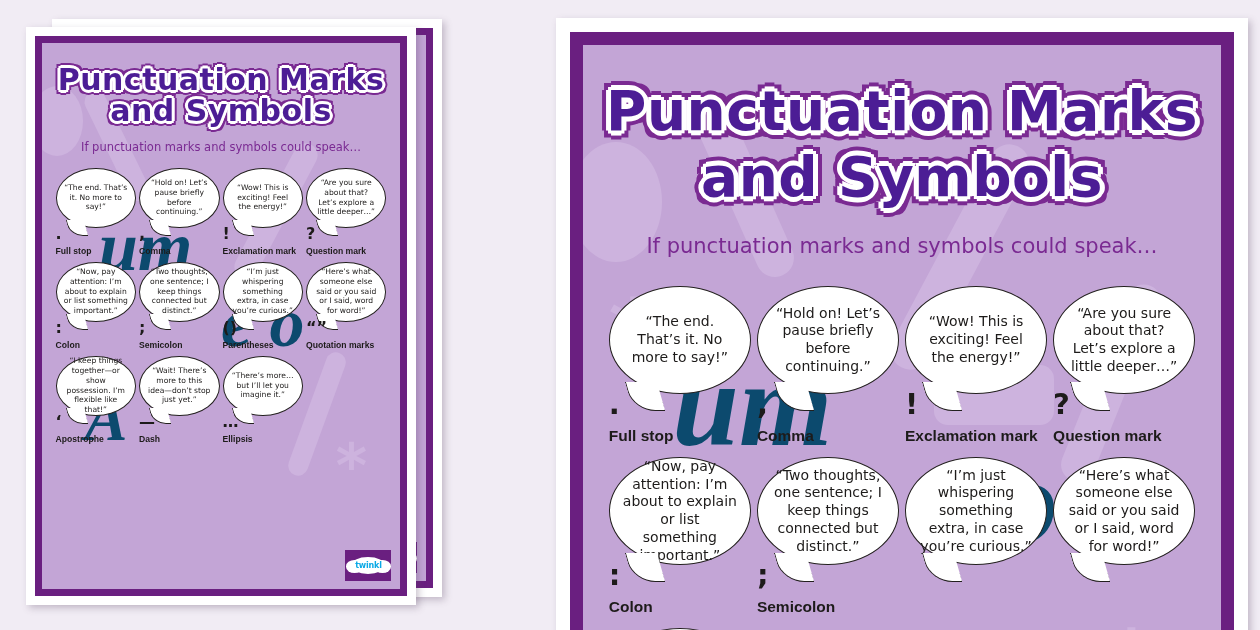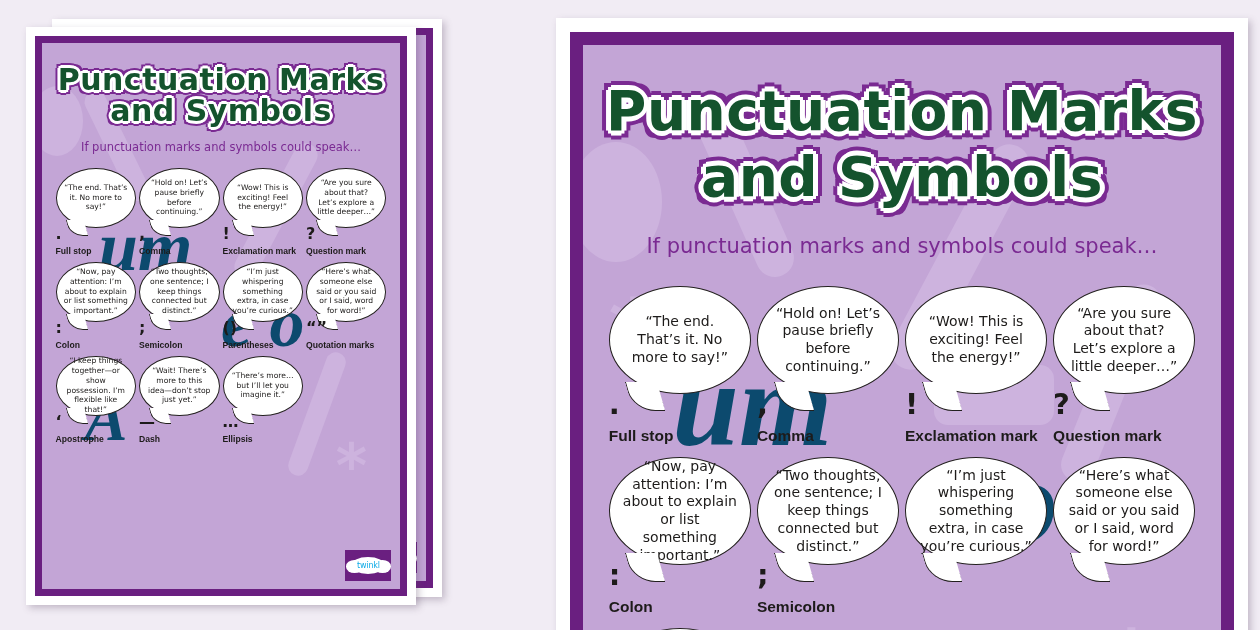--- a/index.html
+++ b/index.html
@@ -55,21 +55,21 @@
     background:#cdb3de;
     border-radius:50%;
   }
 
   
   .title {
     position:relative;
     text-align:center;
     font-family:"DejaVu Sans", sans-serif;
     font-weight:700;
-    color:#14532d;
+    color:#4c1d95;
     letter-spacing:.5px;
     line-height:1.05;
     z-index:3;
   }
   .title .ln { display:block; }
   .subtitle {
     position:relative;
     text-align:center;
     font-family:"DejaVu Sans", sans-serif;
     font-weight:400;
@@ -149,21 +149,21 @@
     position:absolute;
     background:#fff;
     border-radius:50%;
   }
   .twinkl .cloud::before{ width:52%; height:78%; left:-17%; top:16%; }
   .twinkl .cloud::after { width:52%; height:78%; right:-17%; top:16%; }
   .twinkl .wd {
     position:relative; z-index:2;
     color:#0aa9e6;
     font-family:"DejaVu Sans", sans-serif;
-    font-weight:400;
+    font-weight:700;
     letter-spacing:-.2px;
     white-space:nowrap;
   }
 
   
   #poster-a { left:26px; top:27px; width:390px; height:578px; }
   #poster-a .poster-inner { border-width:7px; }
   #poster-a .title { font-size:30px; margin-top:21px; text-shadow:
       -2px -2px 0 #fff, 2px -2px 0 #fff, -2px 2px 0 #fff, 2px 2px 0 #fff,
       -3px 0 0 #fff, 3px 0 0 #fff, 0 -3px 0 #fff, 0 3px 0 #fff,

